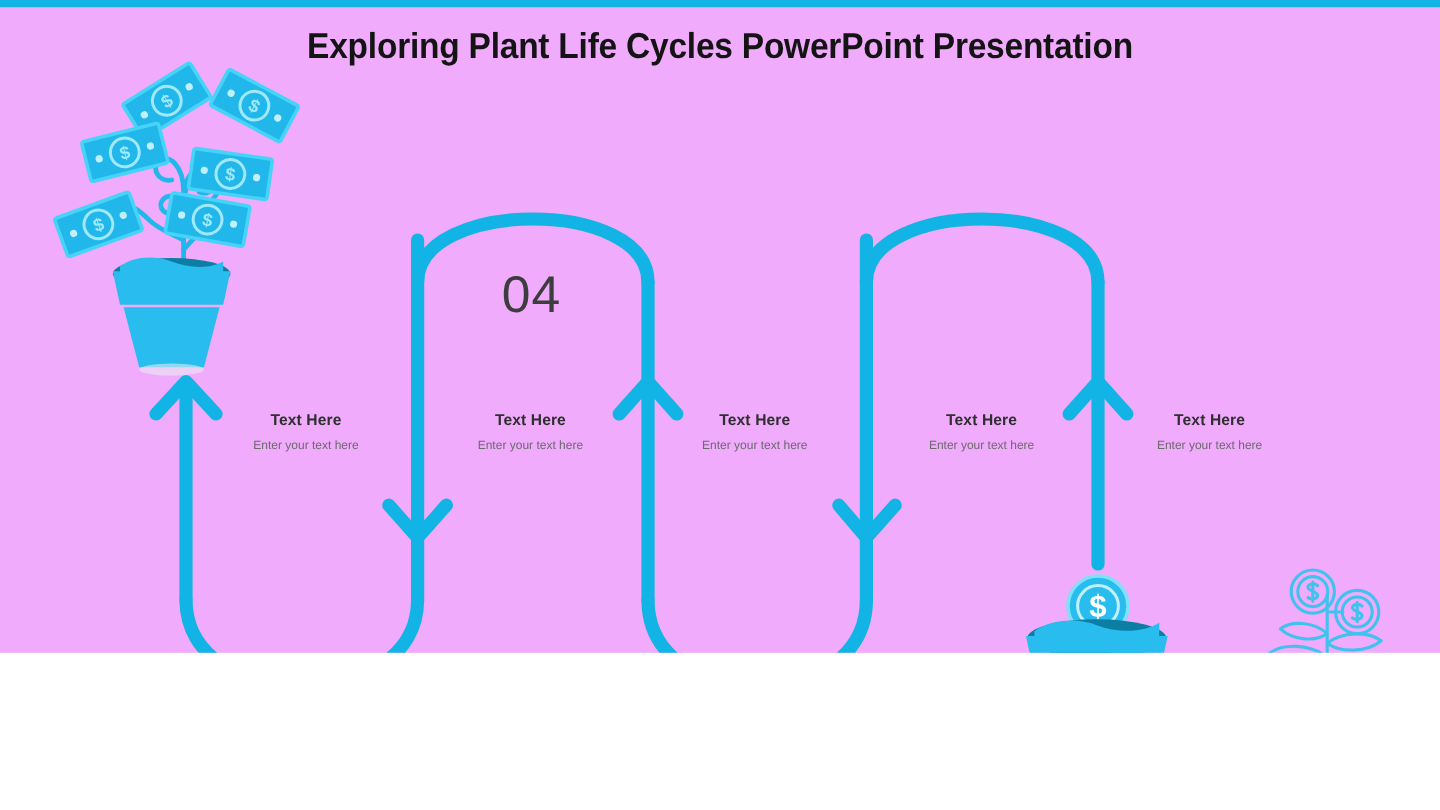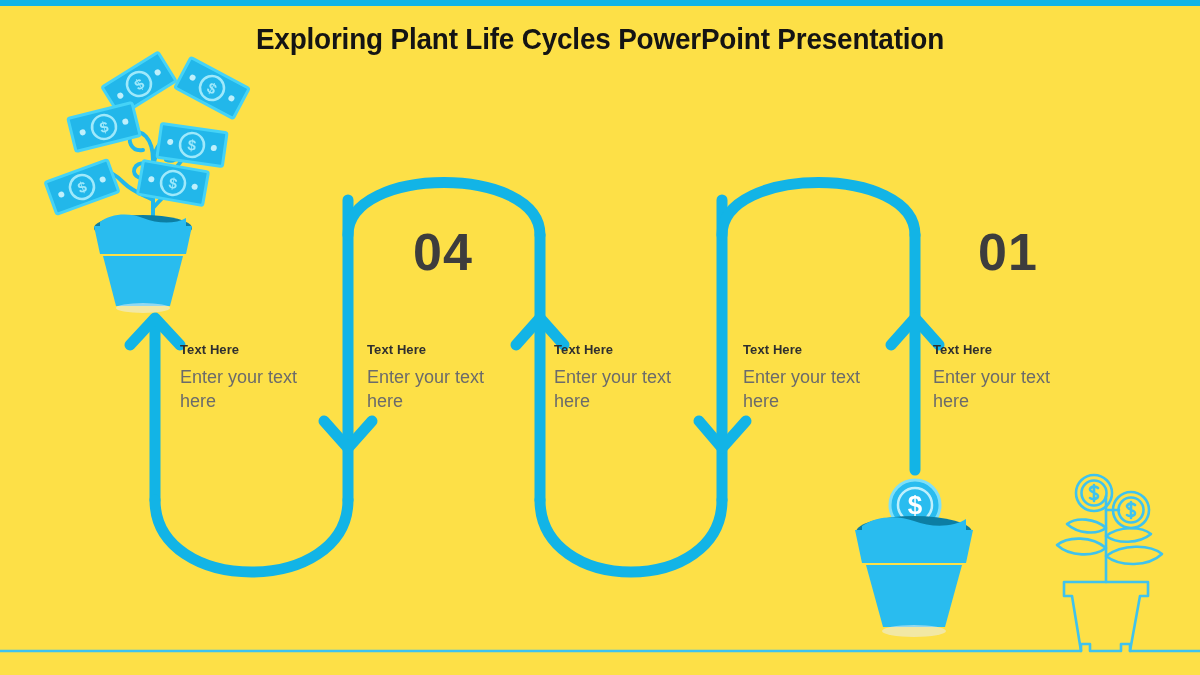--- a/index.html
+++ b/index.html
@@ -5,22 +5,22 @@
 <style>
   html,body{margin:0;padding:0;}
   body{
     width:1200px;height:675px;
     background:#ffffff;
     font-family:"Liberation Sans", sans-serif;
     overflow:hidden;
   }
   #slide{
     position:relative;
-    width:1200px;height:675px;
-    background:#fde047;
+    width:1200px;height:544px;
+    background:#f0abfc;
     overflow:hidden;
   }
   
   #top-bar{
     position:absolute;left:0;top:0;width:1200px;height:6px;
     background:#12b4e6;
   }
   
   #title{
     position:absolute;
@@ -32,41 +32,42 @@
     letter-spacing:-0.2px;
     transform:scaleX(0.93);
     transform-origin:center top;
     white-space:nowrap;
   }
   
   .layer{position:absolute;left:0;top:0;width:1200px;height:675px;}
   
   .num{
     position:absolute;
-    font-size:52px;
-    font-weight:bold;
+    font-size:43px;
+    font-weight:normal;
     color:#3d3d3d;
     letter-spacing:1px;
     text-align:center;
     width:120px;
   }
   
   .txtblock{
     position:absolute;
     width:150px;
+    text-align:center;
   }
   .txtblock .t-head{
     font-size:13px;
     font-weight:bold;
     color:#2f2f2f;
     letter-spacing:0.1px;
     margin:0 0 8px 0;
   }
   .txtblock .t-body{
-    font-size:18px;
+    font-size:10px;
     font-weight:normal;
     color:#6b6b6b;
     line-height:1.35;
     margin:0;
   }
 </style>
 </head>
 <body>
 
 <div id="slide">
@@ -97,21 +98,20 @@
       <path d="M699,421 L722,448 L746,421"></path>
 
       <path d="M722,235 C722,165 915,165 915,235"></path>
 
       <path d="M915,235 L915,470"></path>
       <path d="M891,345 L915,318 L939,345"></path>
     </g>
   </svg>
 
   <div class="num" style="left:383px;top:222px;">04</div>
-  <div class="num" style="left:948px;top:222px;">01</div>
 
   <div class="txtblock" style="left:180px;top:342px;">
     <p class="t-head">Text Here</p>
     <p class="t-body">Enter your text here</p>
   </div>
 
   <div class="txtblock" style="left:367px;top:342px;">
     <p class="t-head">Text Here</p>
     <p class="t-body">Enter your text here</p>
   </div>

